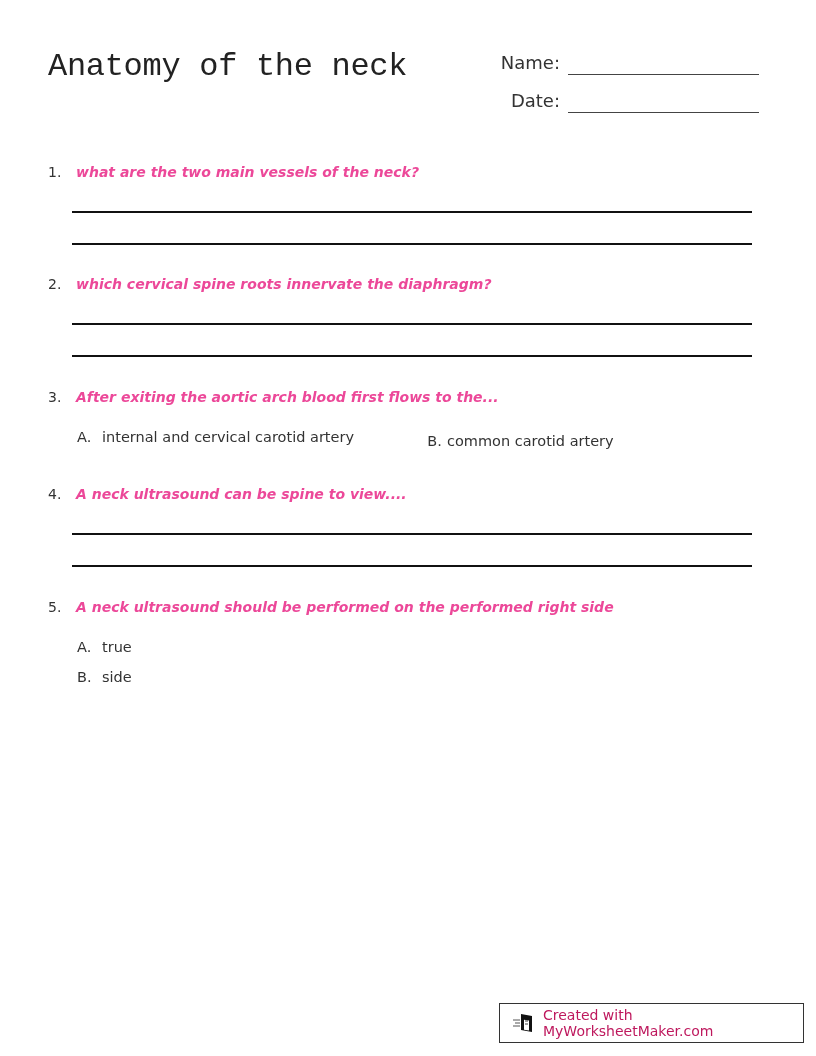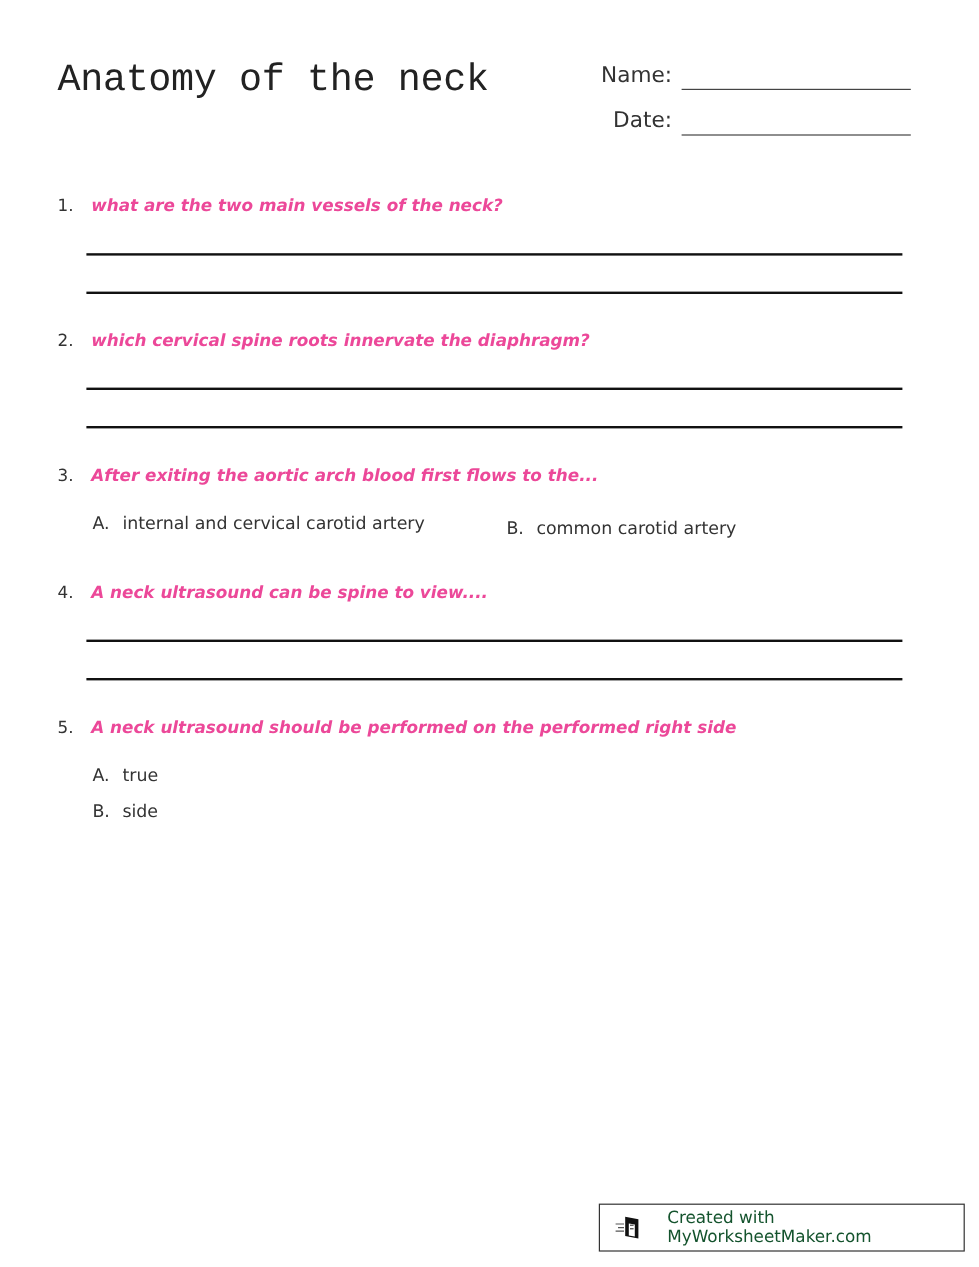--- a/index.html
+++ b/index.html
@@ -8,21 +8,21 @@
   .field { position:absolute; display:flex; align-items:flex-start; }
   .field-label { font-size:18px; color:#333; width:80px; text-align:right; margin-right:8px; }
   .field-line { width:191px; border-bottom:1.5px solid #444; height:22px; }
   .q { position:absolute; left:48px; font-size:14px; }
   .q-num { position:absolute; left:0; top:0; color:#333; width:24px; }
   .q-text { position:absolute; left:28px; top:0; font-weight:bold; font-style:italic; color:#ec4899; white-space:nowrap; }
   .ans-line { position:absolute; left:72px; width:680px; border-top:2px solid #111; }
   .opt { position:absolute; font-size:14.5px; color:#333; white-space:nowrap; }
   .opt-letter { display:inline-block; width:25px; color:#333; }
   .footer { position:absolute; left:499px; top:1003px; width:305px; height:40px; border:1.5px solid #333; box-sizing:border-box; display:flex; align-items:center; padding-left:12px; }
-  .footer-text { font-size:14px; color:#14532d; margin-left:20px; }
+  .footer-text { font-size:14px; color:#be185d; margin-left:7px; }
   .logo { width:24px; height:22px; display:inline-block; }
 </style>
 </head>
 <body>
 
 <div>
 
   <h1 class="title" style="margin:0;font-family:Liberation Mono, monospace;">Anatomy of the neck</h1>
 
   <div class="field" style="left:480px; top:52px;">
@@ -48,21 +48,21 @@
   <div class="ans-line" style="top:323px;"></div>
   <div class="ans-line" style="top:355px;"></div>
 
   <div class="q" style="top:389px;">
     <span class="q-num">3.</span>
     <span class="q-text">After exiting the aortic arch blood first flows to the...</span>
   </div>
   <div class="opt" style="left:77px; top:429px;">
     <span class="opt-letter">A.</span><span>internal and cervical carotid artery</span>
   </div>
-  <div class="opt" style="left:422px; top:433px;">
+  <div class="opt" style="left:422px; top:433px;text-align:center;">
     <span class="opt-letter">B.</span><span>common carotid artery</span>
   </div>
 
   <div class="q" style="top:486px;">
     <span class="q-num">4.</span>
     <span class="q-text">A neck ultrasound can be spine to view....</span>
   </div>
   <div class="ans-line" style="top:533px;"></div>
   <div class="ans-line" style="top:565px;"></div>
 

